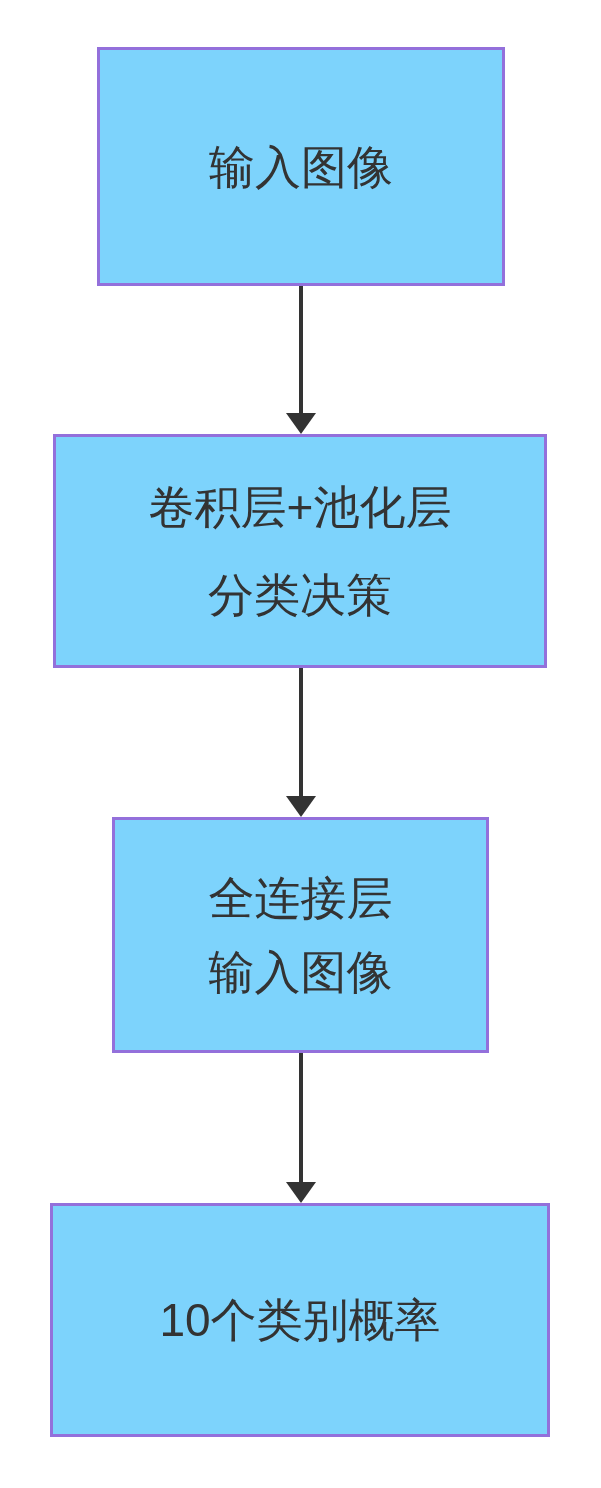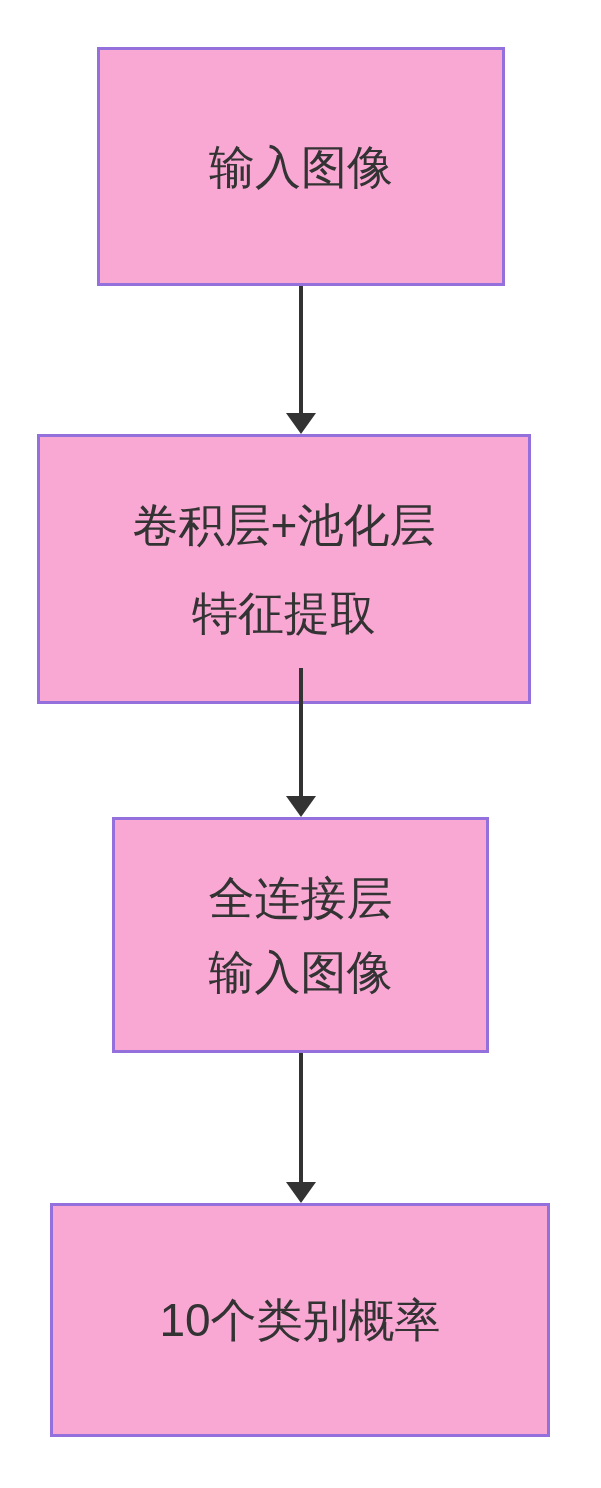--- a/index.html
+++ b/index.html
@@ -9,37 +9,37 @@
   }
   .canvas {
     position: relative;
     width: 601px;
     height: 1488px;
     background: #ffffff;
     overflow: hidden;
   }
   .node {
     position: absolute;
-    background: #f9a8d4;
+    background: #7dd3fc;
     border: 3px solid #9370db;
     display: flex;
     flex-direction: column;
     align-items: center;
     justify-content: center;
     gap: 28px;
     text-align: center;
   }
   .node .line {
     color: #333333;
     font-size: 46px;
     line-height: 1.0;
     white-space: nowrap;
   }
   #node-input   { left: 97px;  top: 47px;   width: 408px; height: 239px; }
-  #node-conv    { left: 37px;  top: 434px;  width: 494px; height: 270px; gap: 42px; }
+  #node-conv    { left: 53px;  top: 434px;  width: 494px; height: 234px; gap: 42px; }
   #node-fc      { left: 112px; top: 817px;  width: 377px; height: 236px; align-items: center; }
   #node-softmax { left: 50px;  top: 1203px; width: 500px; height: 234px; }
 
   .arrow {
     position: absolute;
     left: 0;
     width: 601px;
     display: flex;
     flex-direction: column;
     align-items: center;
@@ -69,21 +69,21 @@
     <div class="line">输入图像</div>
   </div>
 
   <div class="arrow" id="arrow-1">
     <div class="shaft"></div>
     <div class="head"></div>
   </div>
 
   <div class="node" id="node-conv">
     <div class="line">卷积层+池化层</div>
-    <div class="line">特征提取</div>
+    <div class="line">分类决策</div>
   </div>
 
   <div class="arrow" id="arrow-2">
     <div class="shaft"></div>
     <div class="head"></div>
   </div>
 
   <div class="node" id="node-fc">
     <div class="line">全连接层</div>
     <div class="line">输入图像</div>

